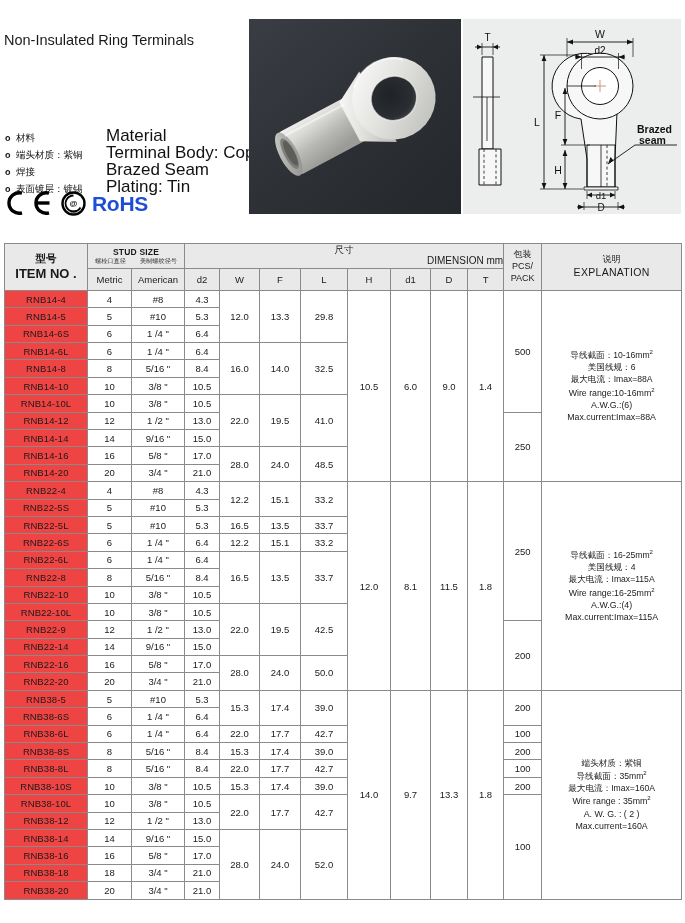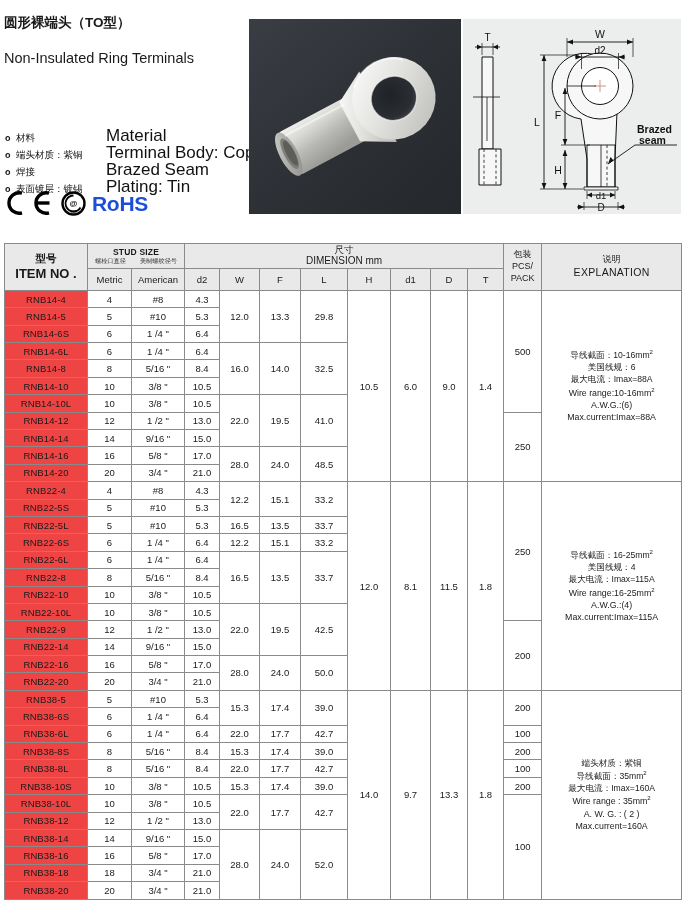--- a/index.html
+++ b/index.html
@@ -121,21 +121,21 @@
     vertical-align: middle;
     font-size: 9.5px;
     color: #1a1a1a;
     padding: 0;
   }
   thead th {
     background: #e9e9e9;
     font-weight: normal;
   }
   .hdr-big-cn { font-size: 9.5px; display:block; line-height:1.2; }
-  .hdr-big-en { font-size: 10px; display:block; line-height:1.25; }
+  .hdr-big-en { font-size: 10px; display:block; line-height:1.25;text-align:right; }
   .hdr-item-cn { font-size: 10.5px; font-weight: bold; display:block; line-height:1.35; }
   .hdr-item-en { font-size: 13px; font-weight: bold; display:block; line-height:1.35; }
   .hdr-stud-en { font-size: 8.5px; display:block; font-weight:bold; line-height:1.2; letter-spacing:0.2px;}
   .hdr-stud-sub { font-size: 6.2px; display:block; line-height:1.25; color:#333; }
   .hdr-sub-cell { font-size: 10px; }
   .hdr-pcs { font-size: 9px; line-height: 1.3; display:block; }
   .hdr-expl-cn { font-size: 9px; display:block; line-height:1.3; }
   .hdr-expl-en { font-size: 10.5px; display:block; line-height:1.3; letter-spacing:0.3px; }
 
   tbody td { background: #ffffff; height: 17.4px; }
@@ -162,21 +162,20 @@
   thead tr th { border-color: #8a8a8a; }
 </style>
 </head>
 <body>
 
 <div id="page">
 
   <div class="top-section">
 
     <div class="title-block">
-      <div class="title-cn">圆形裸端头（TO型）</div>
       <div class="title-en">Non-Insulated Ring Terminals</div>
     </div>
 
     <div class="material-block">
       <div class="mat-row">
         <span class="mat-bullet">o</span>
         <span class="mat-cn">材料</span>
         <span class="mat-en">Material</span>
       </div>
       <div class="mat-row">

